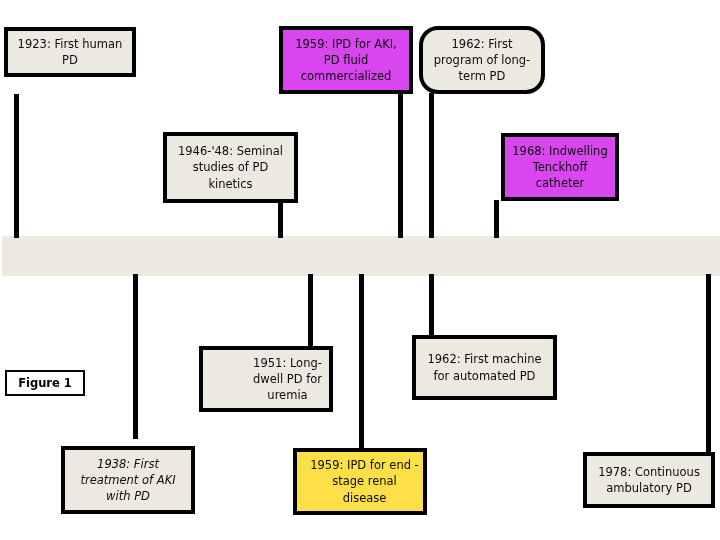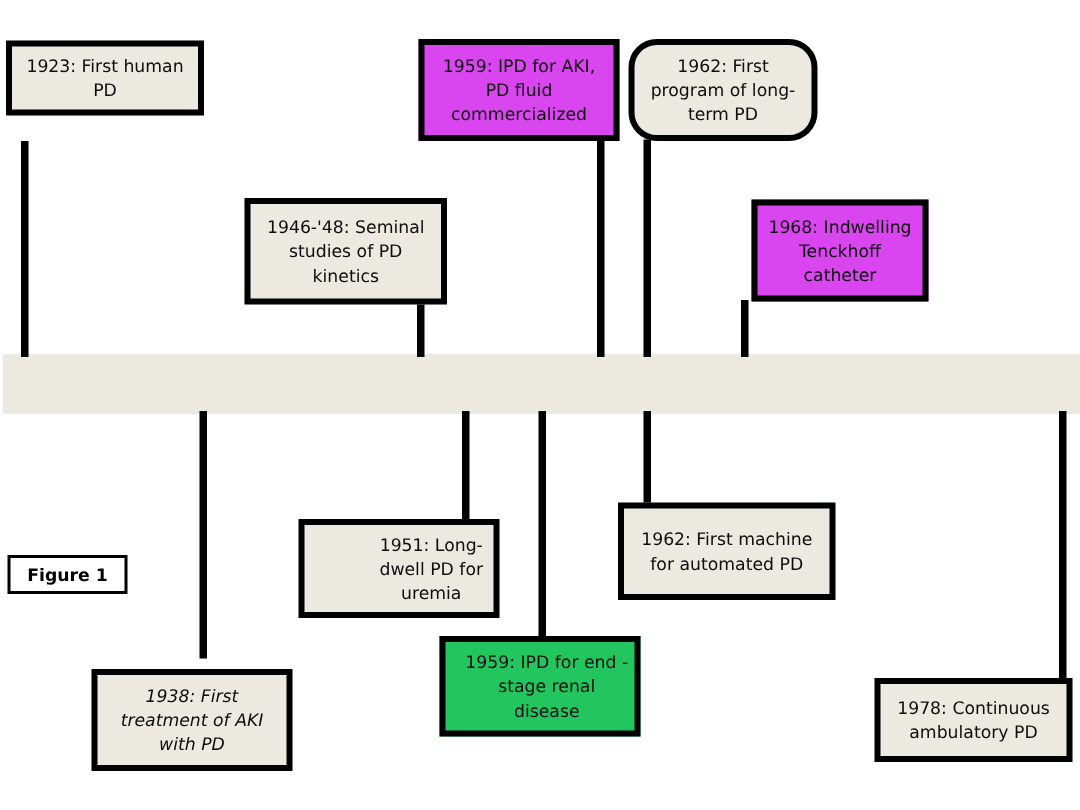--- a/index.html
+++ b/index.html
@@ -102,21 +102,21 @@
       </div>
       <div class="event-box" style="left: 199px; top: 346px; width: 134px; height: 66px; background: rgb(235, 233, 224); border-color: rgb(0, 0, 0); padding-left: 46px;">
         <span class="label">1951: Long-dwell PD for uremia</span>
       </div>
       <div class="event-box" style="left: 412px; top: 335px; width: 145px; height: 65px; background: rgb(235, 233, 224); border-color: rgb(0, 0, 0);">
         <span class="label">1962: First machine for automated PD</span>
       </div>
       <div class="event-box" style="left: 61px; top: 446px; width: 134px; height: 68px; background: rgb(235, 233, 224); border-color: rgb(0, 0, 0); font-style: italic;">
         <span class="label">1938: First treatment of AKI with PD</span>
       </div>
-      <div class="event-box" style="left: 293px; top: 424px; width: 134px; height: 67px; background: #22c55e; border-color: rgb(0, 0, 0); padding-left: 12px;">
+      <div class="event-box" style="left: 293px; top: 448px; width: 134px; height: 67px; background: #fde047; border-color: rgb(0, 0, 0); padding-left: 12px;">
         <span class="label">1959: IPD for end -stage renal disease</span>
       </div>
       <div class="event-box" style="left: 583px; top: 452px; width: 132px; height: 56px; background: rgb(235, 233, 224); border-color: rgb(0, 0, 0);">
         <span class="label">1978: Continuous ambulatory PD</span>
       </div>
     </div>
 
   <div class="figure-box" style="left: 5px; top: 370px; width: 80px; height: 26px;">
     <span>Figure 1</span>
   </div>

